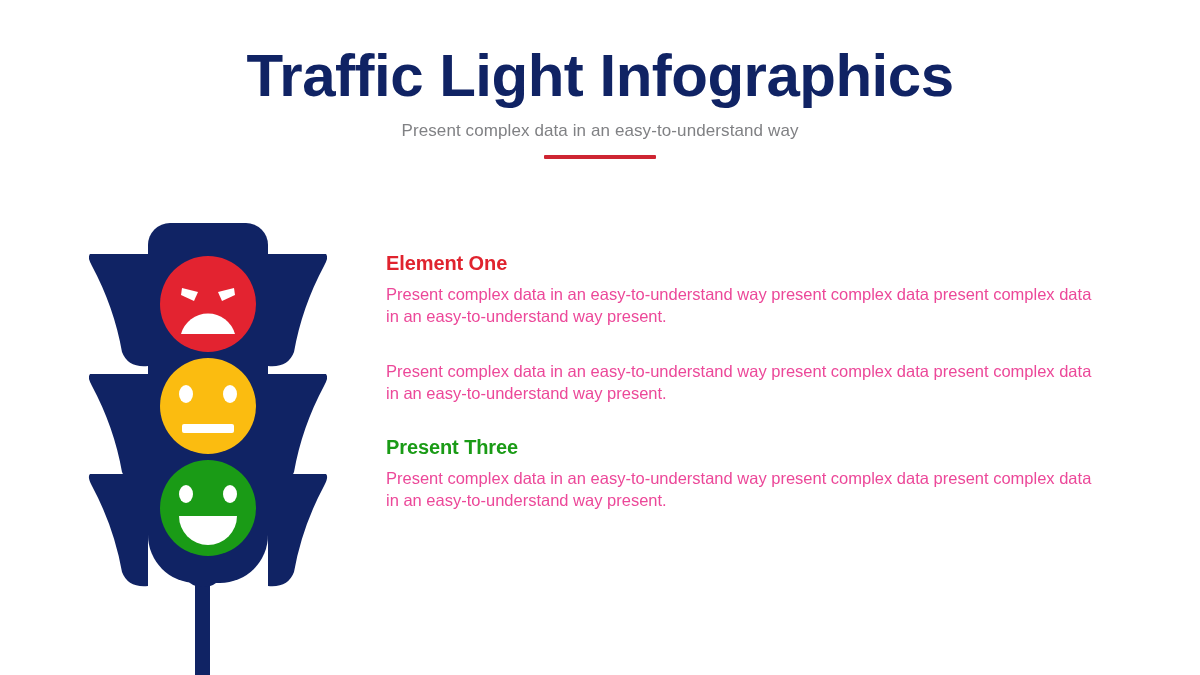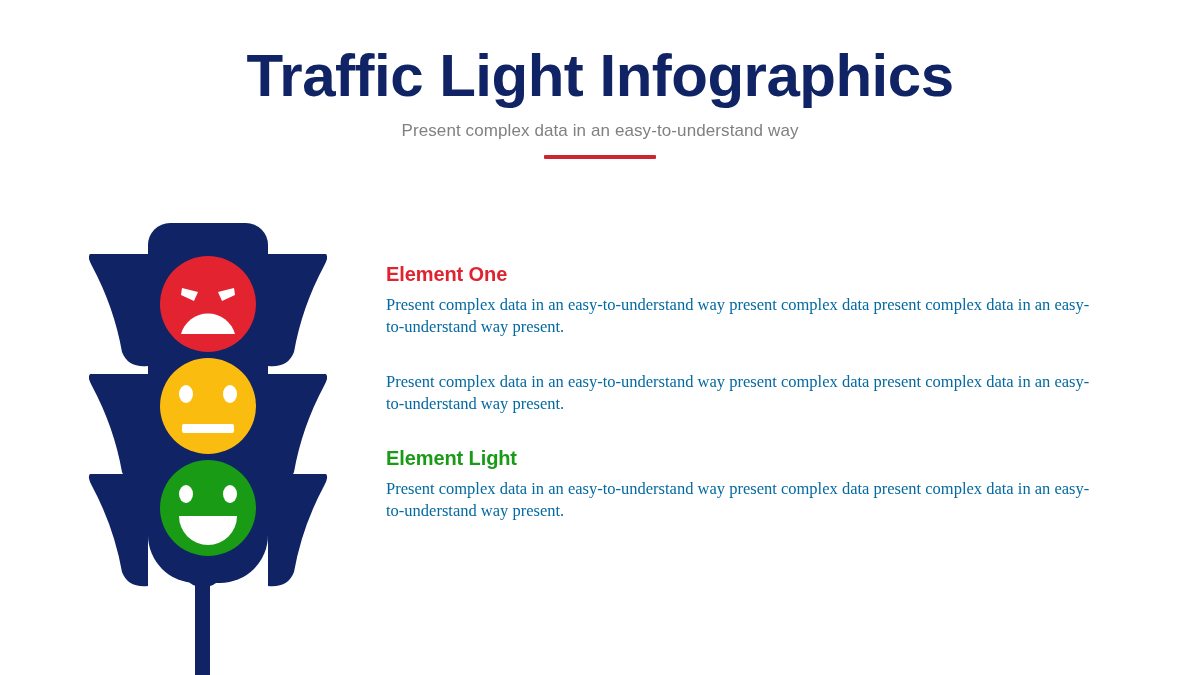--- a/index.html
+++ b/index.html
@@ -58,21 +58,20 @@
     left: 78px;
     top: 222px;
   }
 
   
   .elements {
     position: absolute;
     left: 386px;
     top: 252px;
     width: 716px;
-    margin-top: 11px;
   }
   .element {
     margin-bottom: 32px;
   }
   .element:last-child {
     margin-bottom: 0;
   }
   .element-title {
     margin: 0 0 9px 0;
     font-size: 20px;
@@ -80,23 +79,22 @@
     letter-spacing: -0.1px;
     line-height: 1.1;
   }
   .element-title.c-red    { color: #E0232E; }
   .element-title.c-yellow { color: #FBBC10; }
   .element-title.c-green  { color: #1A9B16; }
   .element-body {
     margin: 0;
     font-size: 16.5px;
     line-height: 1.35;
-    color: #0369a1;
+    color: #ec4899;
     max-width: 714px;
-    font-family: Liberation Serif, serif;
   }
 </style>
 </head>
 <body>
 
 <div class="slide">
 
   <div class="header">
     <h1 class="slide-title">Traffic Light Infographics</h1>
     <p class="slide-subtitle">Present complex data in an easy-to-understand way</p>
@@ -171,19 +169,19 @@
     <div class="element">
       <h2 class="element-title c-red">Element One</h2>
       <p class="element-body">Present complex data in an easy-to-understand way present complex data present complex data in an easy-to-understand way present.</p>
     </div>
 
     <div class="element">
       <p class="element-body">Present complex data in an easy-to-understand way present complex data present complex data in an easy-to-understand way present.</p>
     </div>
 
     <div class="element">
-      <h2 class="element-title c-green">Element Light</h2>
+      <h2 class="element-title c-green">Present Three</h2>
       <p class="element-body">Present complex data in an easy-to-understand way present complex data present complex data in an easy-to-understand way present.</p>
     </div>
 
   </div>
 
 </div>
 
 </body></html>

